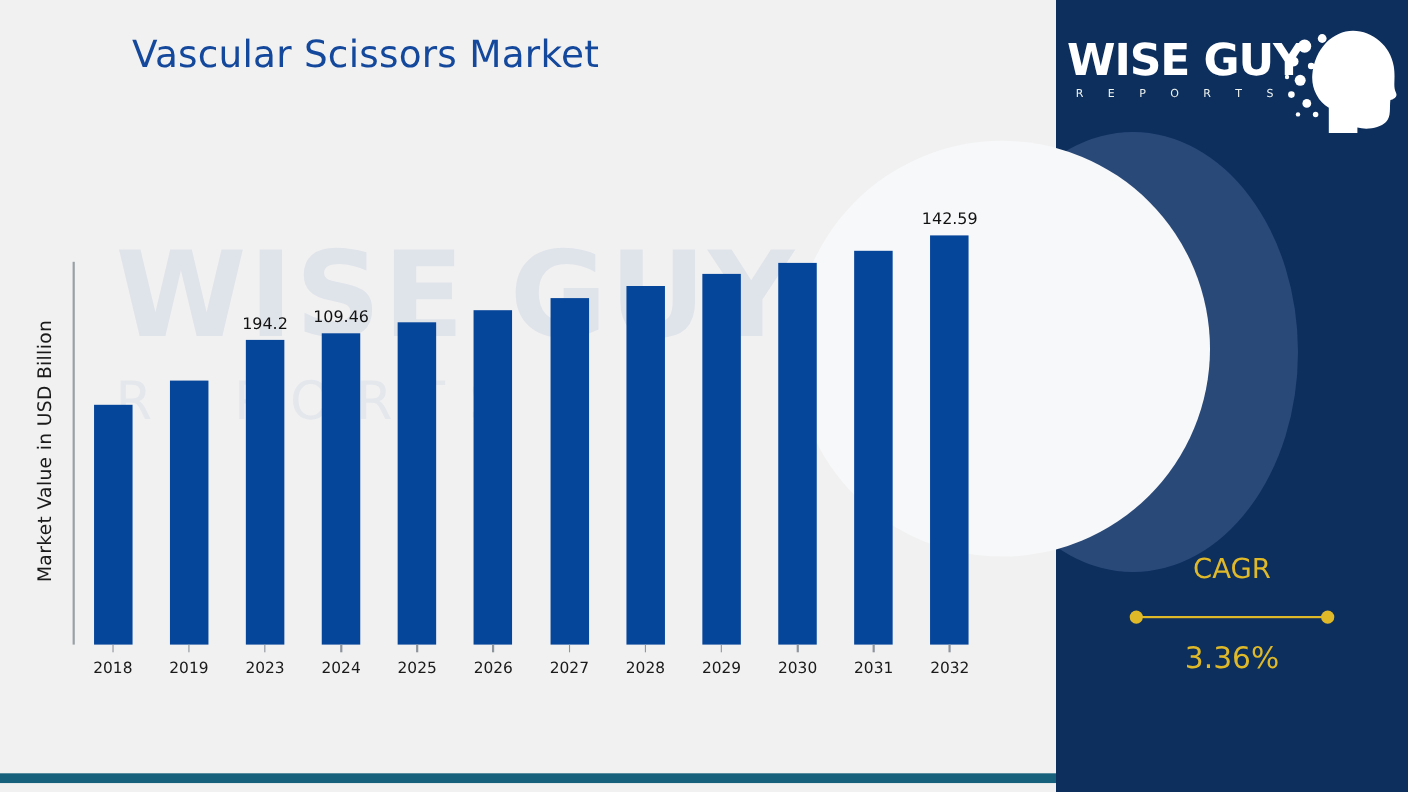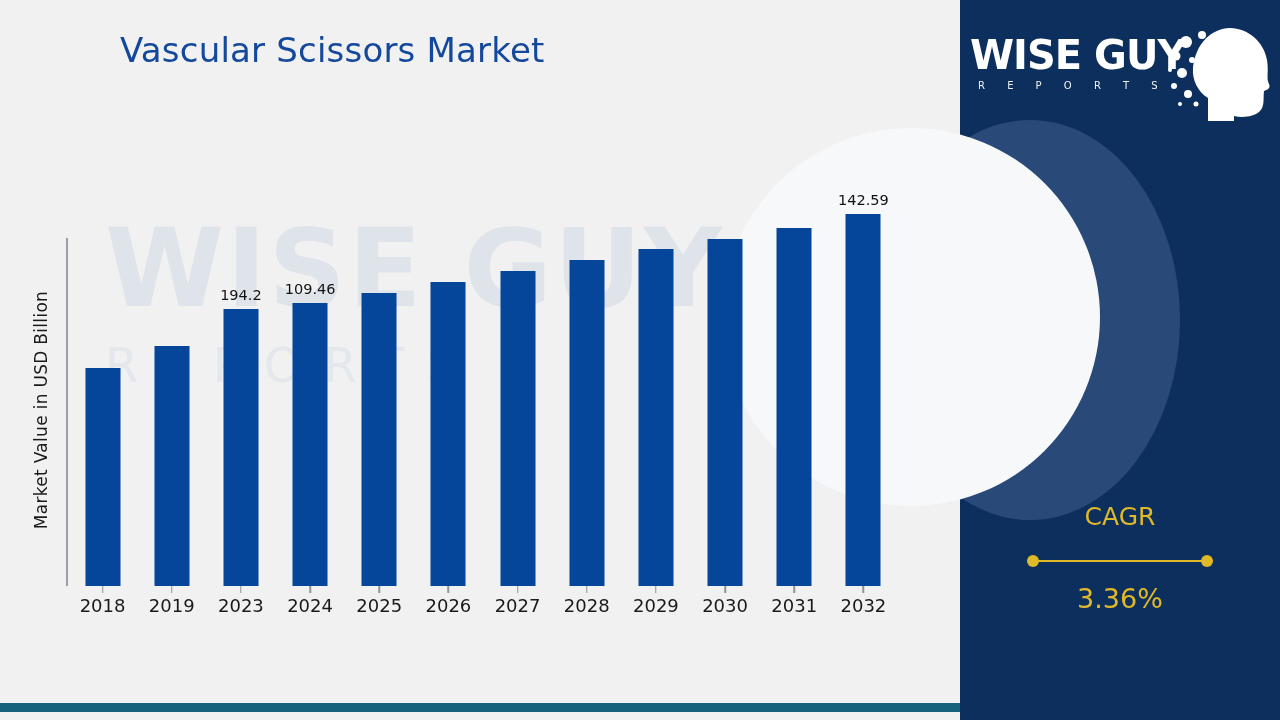--- a/index.html
+++ b/index.html
@@ -115,21 +115,21 @@
     left: 50%;
     transform: translateX(-50%);
     width: 1.5px; height: 7px;
     background: #8d949c;
   }
   .tick-text {
     position: absolute;
     bottom: -30px;
     left: 50%;
     transform: translateX(-50%);
-    font-size: 18px;
+    font-size: 14px;
     color: #1a1a1a;
     white-space: nowrap;
   }
 
   
   #deco-circle {
     position: absolute;
     left: 722px; top: 128px;
     width: 378px; height: 378px;
     border-radius: 50%;

